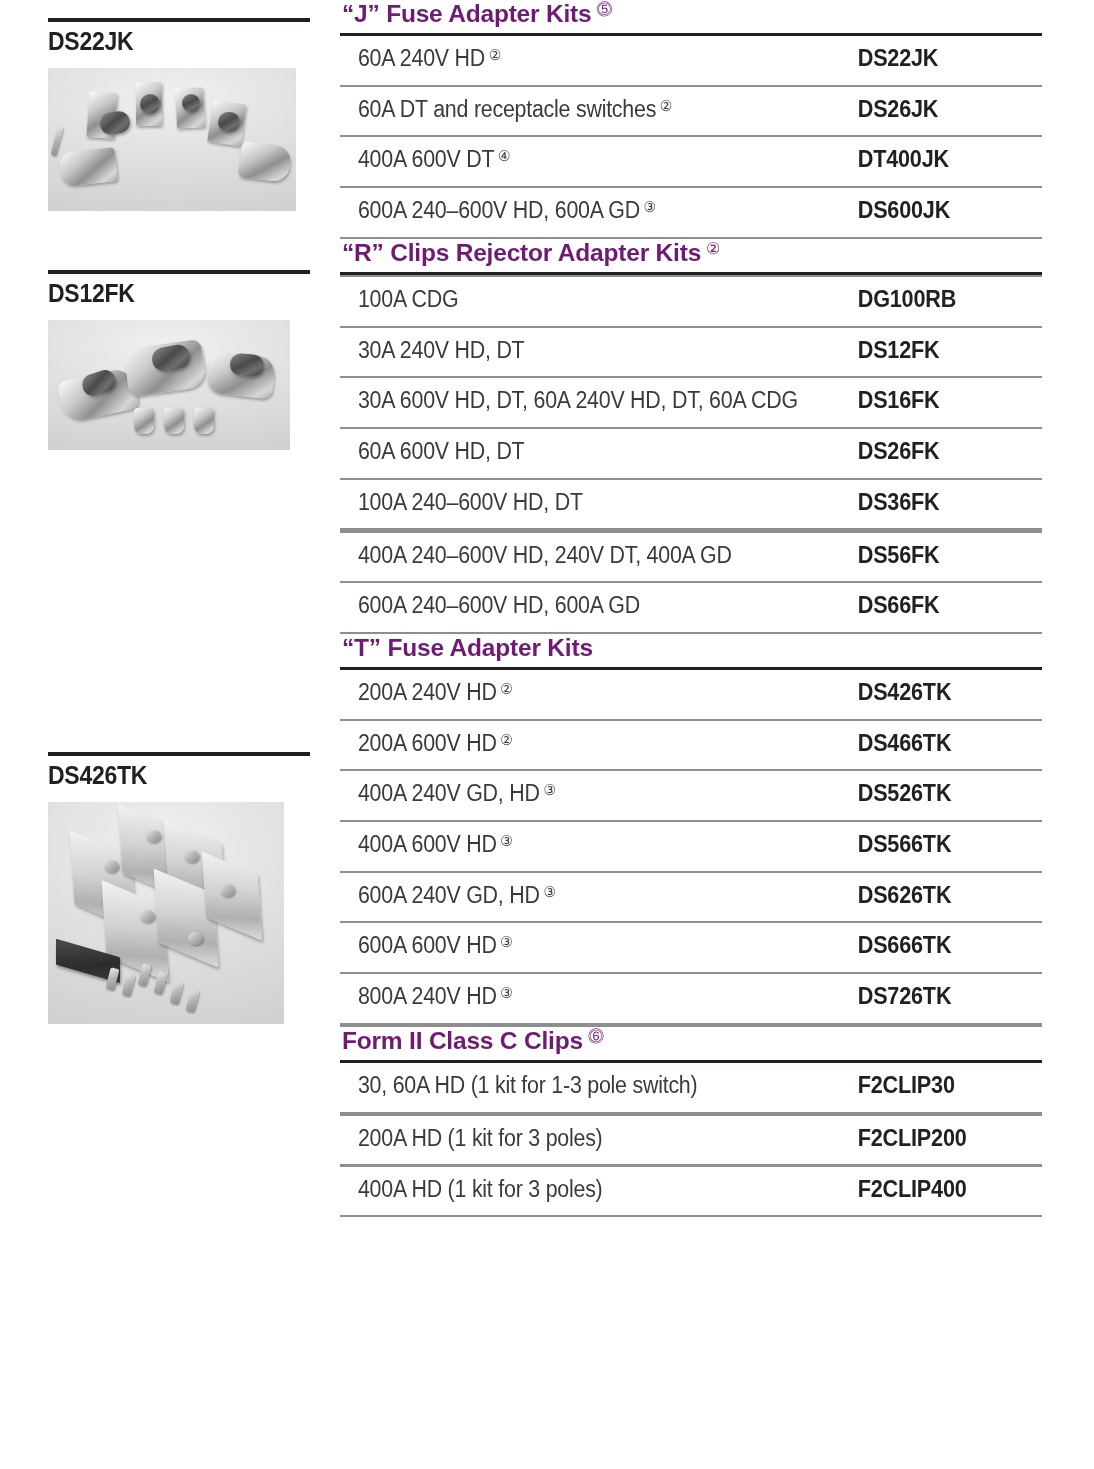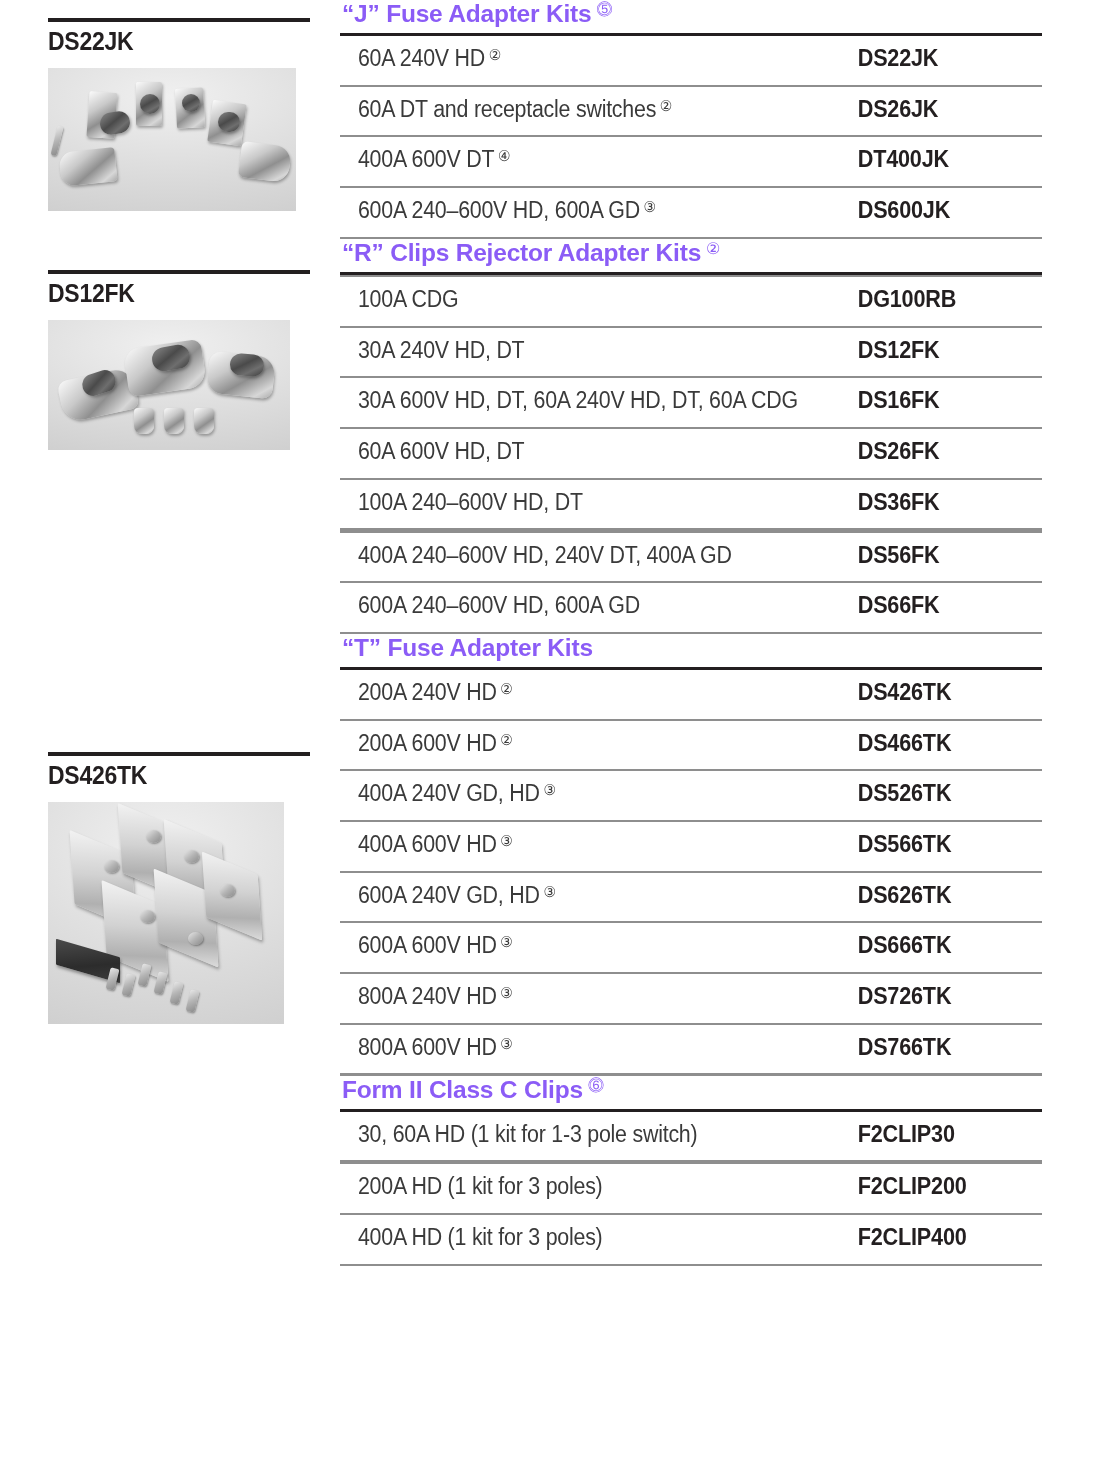--- a/index.html
+++ b/index.html
@@ -106,21 +106,21 @@
     top: 0;
     width: 702px;
   }
 
   .section { margin: 0; }
 
   .section-heading {
     font-size: 24.5px;
     font-weight: bold;
     letter-spacing: -0.2px;
-    color: #8b5cf6;
+    color: #701a75;
     padding: 0 0 6px 2px;
     line-height: 1.12;
     white-space: nowrap;
   }
   .section-heading .sup {
     font-size: 16px;
     font-weight: normal;
     vertical-align: 7px;
     margin-left: 5px;
     letter-spacing: 0;
@@ -341,24 +341,20 @@
         <div class="row">
           <div class="row-desc"><span>600A 600V HD</span><span class="sup">③</span></div>
           <div class="row-part">DS666TK</div>
         </div>
         <div class="hrule-light"></div>
         <div class="row">
           <div class="row-desc"><span>800A 240V HD</span><span class="sup">③</span></div>
           <div class="row-part">DS726TK</div>
         </div>
         <div class="hrule-light"></div>
-        <div class="row">
-          <div class="row-desc"><span>800A 600V HD</span><span class="sup">③</span></div>
-          <div class="row-part">DS766TK</div>
-        </div>
         <div class="hrule-light"></div>
       </div>
       <div class="section">
         <div class="section-heading"><span>Form II Class C Clips</span><span class="sup">⓺</span></div>
         <div class="hrule-dark"></div>
         <div class="row">
           <div class="row-desc"><span>30, 60A HD (1 kit for 1-3 pole switch)</span></div>
           <div class="row-part">F2CLIP30</div>
         </div>
         <div class="hrule-light"></div>

